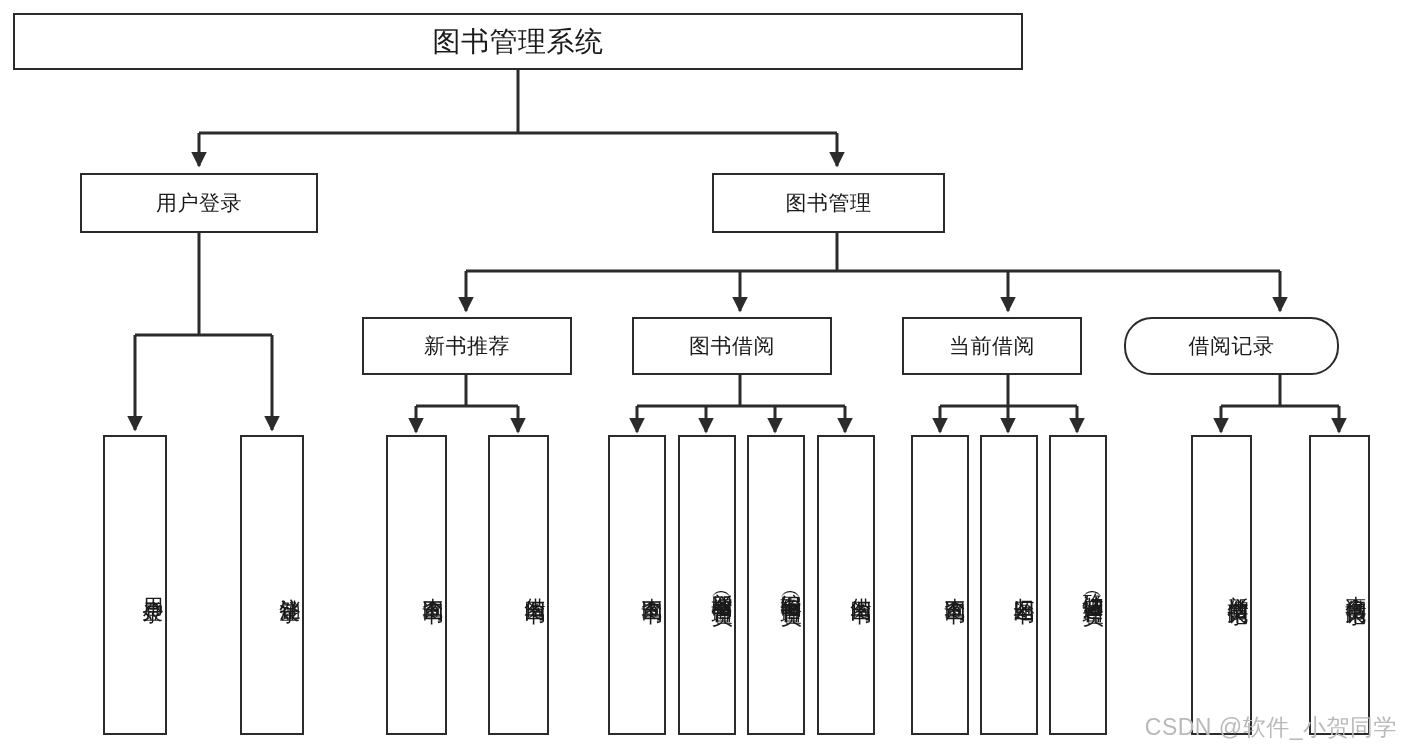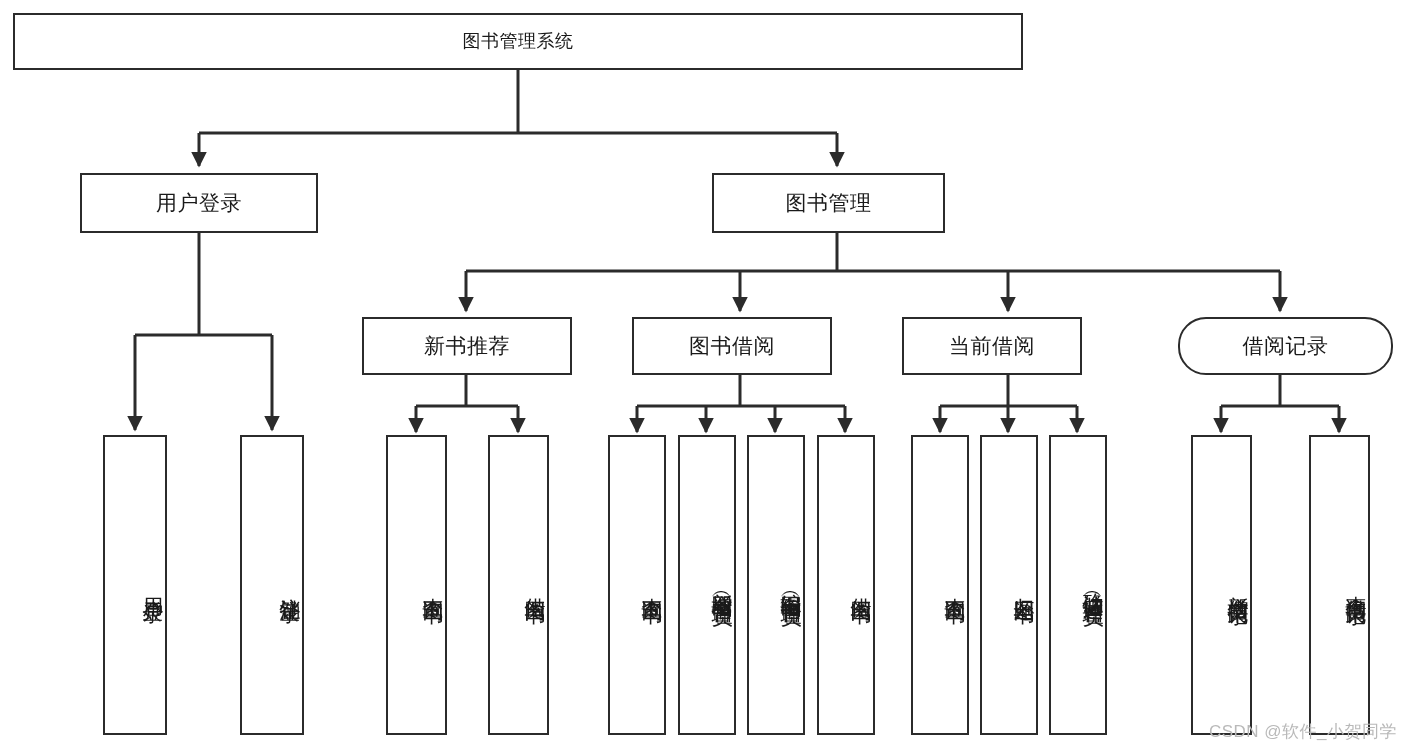--- a/index.html
+++ b/index.html
@@ -49,27 +49,27 @@
     letter-spacing: 2px;
     padding: 6px 0;
     align-items: flex-start;
     justify-content: center;
     text-align: center;
   }
   .node-v span {
     display: block;
   }
   .node-root {
-    font-size: 18px;
+    font-size: 28px;
   }
   #watermark {
     position: absolute;
     right: 8px;
     bottom: 4px;
-    font-size: 17px;
+    font-size: 23px;
     color: #b9b9b9;
     letter-spacing: 0.5px;
     white-space: nowrap;
     font-family: "Liberation Sans", "DejaVu Sans", sans-serif;
   }
 </style>
 </head>
 <body>
 
 <div id="diagram-root">
@@ -129,21 +129,21 @@
   <div class="node node-h" style="left:80px; top:173px; width:238px; height:60px;">用户登录</div>
 
   <div class="node node-h" style="left:712px; top:173px; width:233px; height:60px;text-align:right;">图书管理</div>
 
   <div class="node node-h" style="left:362px; top:317px; width:210px; height:58px;">新书推荐</div>
 
   <div class="node node-h" style="left:632px; top:317px; width:200px; height:58px;">图书借阅</div>
 
   <div class="node node-h" style="left:902px; top:317px; width:180px; height:58px;">当前借阅</div>
 
-  <div class="node node-h" style="left:1178px; top:317px; width:215px; height:58px;border-radius:28px;">借阅记录</div>
+  <div class="node node-h" style="left:1124px; top:317px; width:215px; height:58px;border-radius:28px;">借阅记录</div>
 
   <div class="node node-v" style="left:103px; top:435px; width:64px; height:300px;">
     <span>用户登录</span>
   </div>
   <div class="node node-v" style="left:240px; top:435px; width:64px; height:300px;">
     <span>注销登录</span>
   </div>
 
   <div class="node node-v" style="left:386px; top:435px; width:61px; height:300px;">
     <span>查询图书</span>

